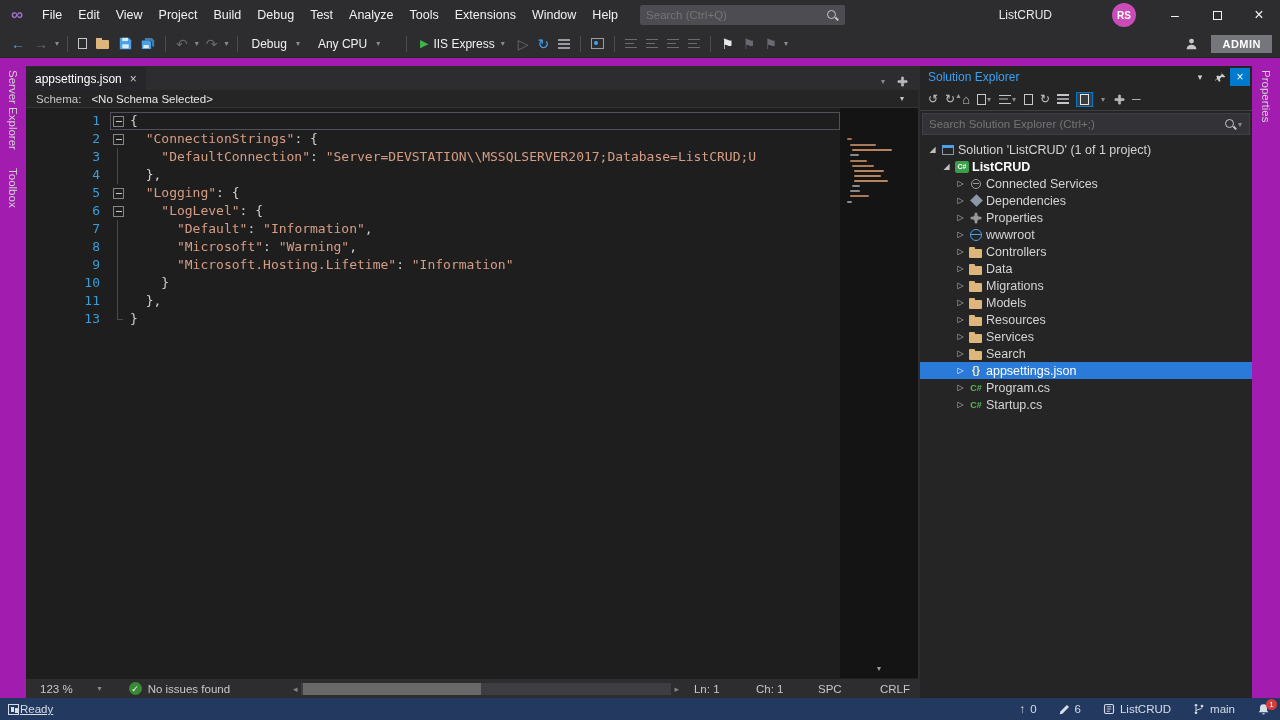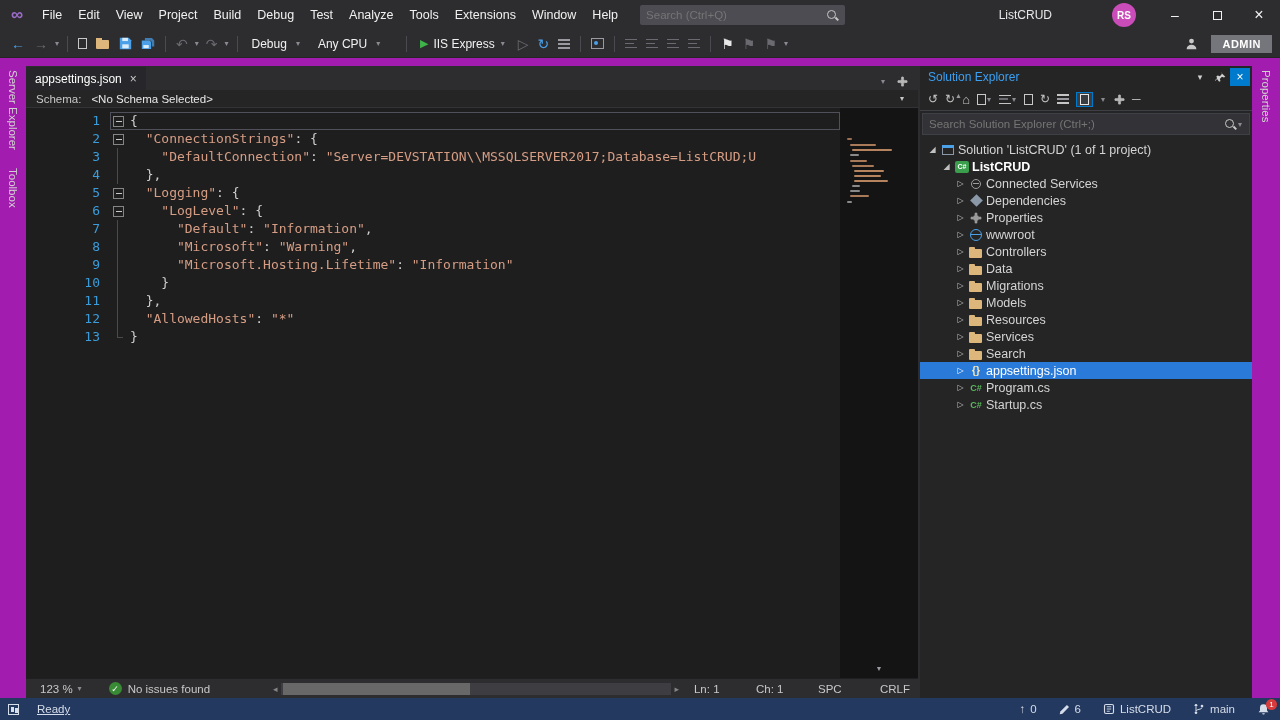--- a/index.html
+++ b/index.html
@@ -103,21 +103,21 @@
   .tok-punct { color:#d0d0d0; }
   .tok-key { color:#d69d85; }
   .tok-str { color:#d69d85; }
 
   .minimap { width:78px; flex:none; background:#141414; position:relative; }
   .mm-mark { position:absolute; height:2px; border-radius:1px; }
   .mm-bottom-handle { position:absolute; bottom:6px; left:50%; transform:translateX(-50%); color:#9a9aa0; font-size:7px; }
 
   .editor-status { height:20px; background:#2d2d30; border-top:1px solid #1f1f22; display:flex;
                    align-items:center; padding:0 8px; font-size:11.5px; color:#c8c8c8; flex:none; }
-  .zoom-ctl { display:flex; align-items:center; gap:4px; padding:0 6px; }
+  .zoom-ctl { display:flex; align-items:center; gap:24px; padding:0 6px; }
   .issues { display:flex; align-items:center; gap:6px; margin-left:20px; }
   .check-circle { width:13px; height:13px; border-radius:50%; background:#388a34; color:#fff; font-size:9px;
                   display:flex; align-items:center; justify-content:center; }
   .hscroll { flex:1; display:flex; align-items:center; margin:0 12px 0 60px; }
   .hs-arrow { color:#858585; font-size:9px; padding:0 3px; }
   .hs-track { flex:1; height:12px; background:#3e3e42; position:relative; }
   .hs-thumb { position:absolute; left:2px; top:0; bottom:0; width:48%; background:#686868; }
   .pos-group { display:flex; gap:16px; }
   .pos-group span { width:46px; }
 
@@ -163,21 +163,21 @@
   .ti-cloud::before { content:""; position:absolute; inset:3px; border:1.5px solid #9b9b9b; border-radius:50%; }
   .ti-cloud::after  { content:""; position:absolute; left:5px; right:5px; top:7px; height:1.5px; background:#9b9b9b; }
   .ti-pkg::after { content:""; position:absolute; inset:3.5px; background:#8a98a8; transform:rotate(45deg); }
   .ti-gear::after { content:""; position:absolute; left:5px; top:5px; width:6px; height:6px; background:#9b9b9b;
         border-radius:50%;
         box-shadow:0 -4px 0 -1.5px #9b9b9b, 0 4px 0 -1.5px #9b9b9b, -4px 0 0 -1.5px #9b9b9b, 4px 0 0 -1.5px #9b9b9b; }
 
   
   .statusbar { height:22px; background:var(--statusbar,#24395f); display:flex; align-items:center;
                color:#d5ddea; font-size:11.5px; flex:none; padding:0 10px 0 8px; }
-  .sb-left { display:flex; align-items:center; gap:18px;text-decoration:underline; }
+  .sb-left { display:flex; align-items:center; gap:1px;text-decoration:underline; }
   .ic-board { width:11px; height:11px; border:1px solid #d5ddea; position:relative; display:inline-block; }
   .ic-board::after { content:""; position:absolute; left:2px; top:2px; width:3px; height:5px; background:#d5ddea;
                      box-shadow:4px 1px 0 #d5ddea; }
   .sb-right { margin-left:auto; display:flex; align-items:center; gap:22px; }
   .sb-item { display:flex; align-items:center; gap:5px; }
   .bell-wrap { position:relative; }
   .badge { position:absolute; top:-4px; right:-7px; min-width:11px; height:11px; border-radius:6px;
            background:#d83b3b; color:#fff; font-size:8px; line-height:11px; text-align:center; padding:0 2px; }
 </style>
 </head>
@@ -394,27 +394,20 @@
                 <div class="line-wrap">
                   <div class="fold-col fold-line"></div>
                   <div class="line-text"><span class="tok-ws">    </span><span class="tok-punct">}</span></div>
                 </div>
               </div>
               <div class="code-line">
                 <div class="line-num">11</div>
                 <div class="line-wrap">
                   <div class="fold-col fold-line"></div>
                   <div class="line-text"><span class="tok-ws">  </span><span class="tok-punct">},</span></div>
-                </div>
-              </div>
-              <div class="code-line">
-                <div class="line-num">12</div>
-                <div class="line-wrap">
-                  <div class="fold-col fold-line"></div>
-                  <div class="line-text"><span class="tok-ws">  </span><span class="tok-key">"AllowedHosts"</span><span class="tok-punct">: </span><span class="tok-str">"*"</span></div>
                 </div>
               </div>
               <div class="code-line">
                 <div class="line-num">13</div>
                 <div class="line-wrap">
                   <div class="fold-col fold-end"></div>
                   <div class="line-text"><span class="tok-punct">}</span></div>
                 </div>
               </div>
             </div>

